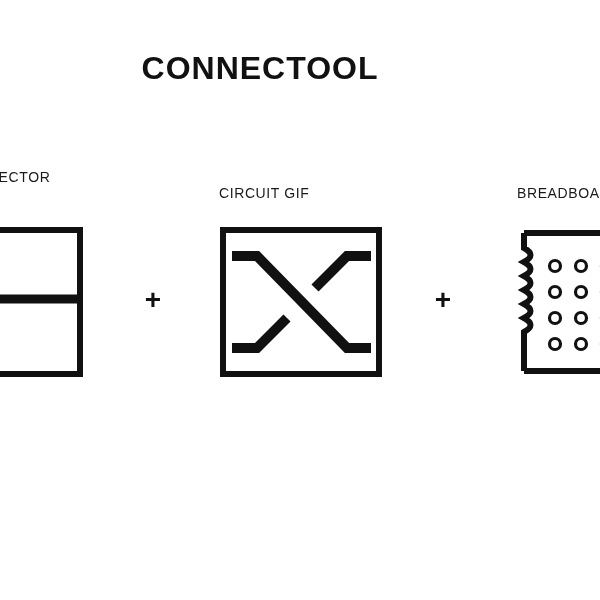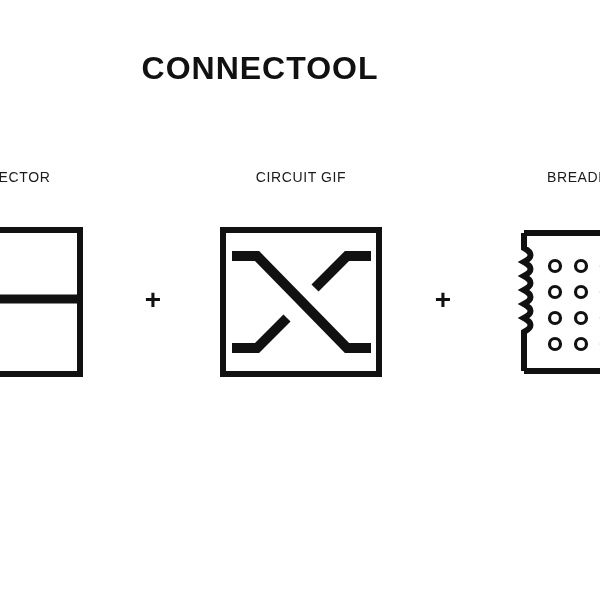--- a/index.html
+++ b/index.html
@@ -45,23 +45,23 @@
     width: 600px;
     height: 600px;
   }
 
   .component {
     position: absolute;
     top: 170px;
   }
   .component-label {
     position: absolute;
-    top: 0;
+    top: 16px;
     width: 100%;
-    text-align: center;
+    text-align: left;
     font-size: 14px;
     letter-spacing: 0.6px;
     color: #1a1a1a;
     line-height: 1;
     white-space: nowrap;
   }
   .component-figure {
     position: absolute;
     top: 56px;
     left: 0;

